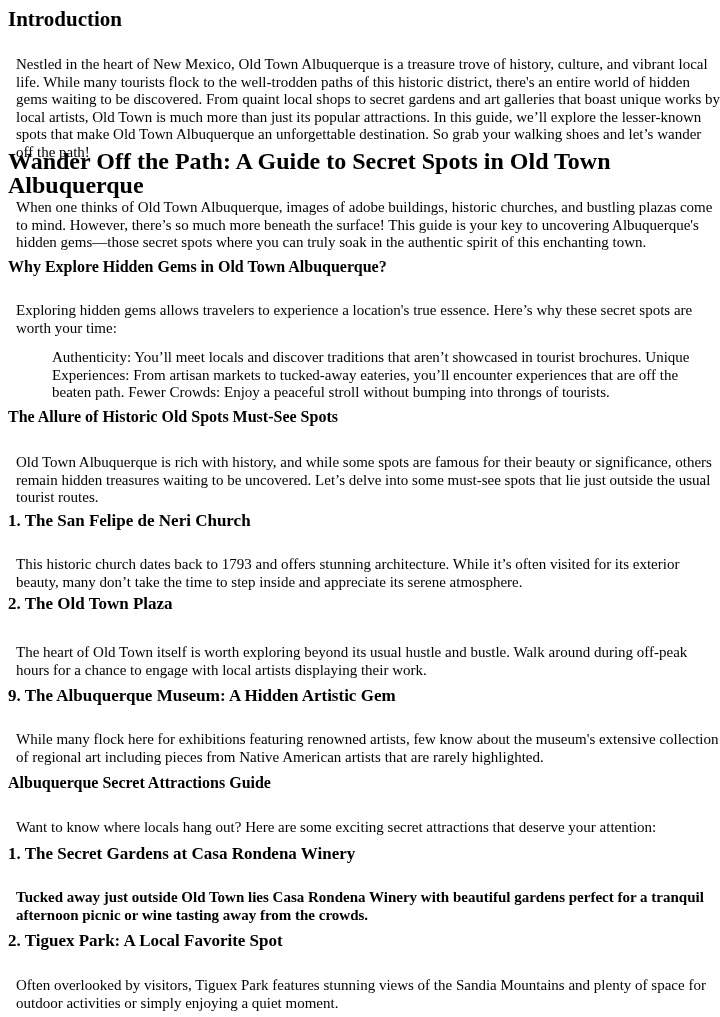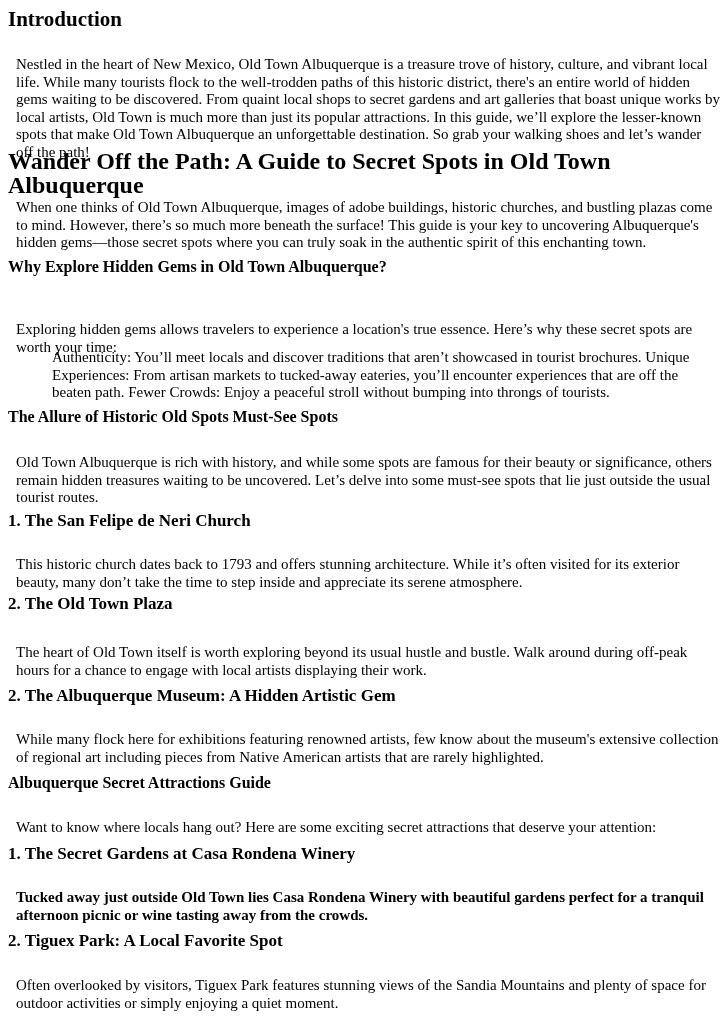--- a/index.html
+++ b/index.html
@@ -22,33 +22,33 @@
 <body>
 
 <div class="page">
   <h1 class="h-intro">Introduction</h1>
   <p class="abs" style="top:48px;">Nestled in the heart of New Mexico, Old Town Albuquerque is a treasure trove of history, culture, and vibrant local life. While many tourists flock to the well-trodden paths of this historic district, there's an entire world of hidden gems waiting to be discovered. From quaint local shops to secret gardens and art galleries that boast unique works by local artists, Old Town is much more than just its popular attractions. In this guide, we’ll explore the lesser-known spots that make Old Town Albuquerque an unforgettable destination. So grab your walking shoes and let’s wander off the path!</p>
 
   <h2 class="abs h-main" style="top:149px;">Wander Off the Path: A Guide to Secret Spots in Old Town Albuquerque</h2>
   <p class="abs" style="top:191px;">When one thinks of Old Town Albuquerque, images of adobe buildings, historic churches, and bustling plazas come to mind. However, there’s so much more beneath the surface! This guide is your key to uncovering Albuquerque's hidden gems—those secret spots where you can truly soak in the authentic spirit of this enchanting town.</p>
 
   <h3 class="abs h-sec" style="top:257px;">Why Explore Hidden Gems in Old Town Albuquerque?</h3>
-  <p class="abs" style="top:313px;">Exploring hidden gems allows travelers to experience a location's true essence. Here’s why these secret spots are worth your time:</p>
+  <p class="abs" style="top:294px;">Exploring hidden gems allows travelers to experience a location's true essence. Here’s why these secret spots are worth your time:</p>
   <p class="abs indent" style="top:341px;">Authenticity: You’ll meet locals and discover traditions that aren’t showcased in tourist brochures. Unique Experiences: From artisan markets to tucked-away eateries, you’ll encounter experiences that are off the beaten path. Fewer Crowds: Enjoy a peaceful stroll without bumping into throngs of tourists.</p>
 
   <h3 class="abs h-sec" style="top:407px;">The Allure of Historic Old Spots Must-See Spots</h3>
   <p class="abs" style="top:446px;">Old Town Albuquerque is rich with history, and while some spots are famous for their beauty or significance, others remain hidden treasures waiting to be uncovered. Let’s delve into some must-see spots that lie just outside the usual tourist routes.</p>
 
   <h4 class="abs h-item" style="top:513px;">1. The San Felipe de Neri Church</h4>
   <p class="abs" style="top:548px;">This historic church dates back to 1793 and offers stunning architecture. While it’s often visited for its exterior beauty, many don’t take the time to step inside and appreciate its serene atmosphere.</p>
 
   <h4 class="abs h-item" style="top:596px;">2. The Old Town Plaza</h4>
   <p class="abs" style="top:636px;">The heart of Old Town itself is worth exploring beyond its usual hustle and bustle. Walk around during off-peak hours for a chance to engage with local artists displaying their work.</p>
 
-  <h4 class="abs h-item" style="top:688px;">2. The Albuquerque Museum: A Hidden Artistic Gem</h4>
+  <h4 class="abs h-item" style="top:688px;">9. The Albuquerque Museum: A Hidden Artistic Gem</h4>
   <p class="abs" style="top:723px;">While many flock here for exhibitions featuring renowned artists, few know about the museum's extensive collection of regional art including pieces from Native American artists that are rarely highlighted.</p>
 
   <h3 class="abs h-sec" style="top:773px;">Albuquerque Secret Attractions Guide</h3>
   <p class="abs" style="top:811px;">Want to know where locals hang out? Here are some exciting secret attractions that deserve your attention:</p>
 
   <h4 class="abs h-item" style="top:846px;">1. The Secret Gardens at Casa Rondena Winery</h4>
   <p class="abs" style="top:881px;font-weight:bold;">Tucked away just outside Old Town lies Casa Rondena Winery with beautiful gardens perfect for a tranquil afternoon picnic or wine tasting away from the crowds.</p>
 
   <h4 class="abs h-item" style="top:933px;">2. Tiguex Park: A Local Favorite Spot</h4>
   <p class="abs" style="top:969px;">Often overlooked by visitors, Tiguex Park features stunning views of the Sandia Mountains and plenty of space for outdoor activities or simply enjoying a quiet moment.</p>

